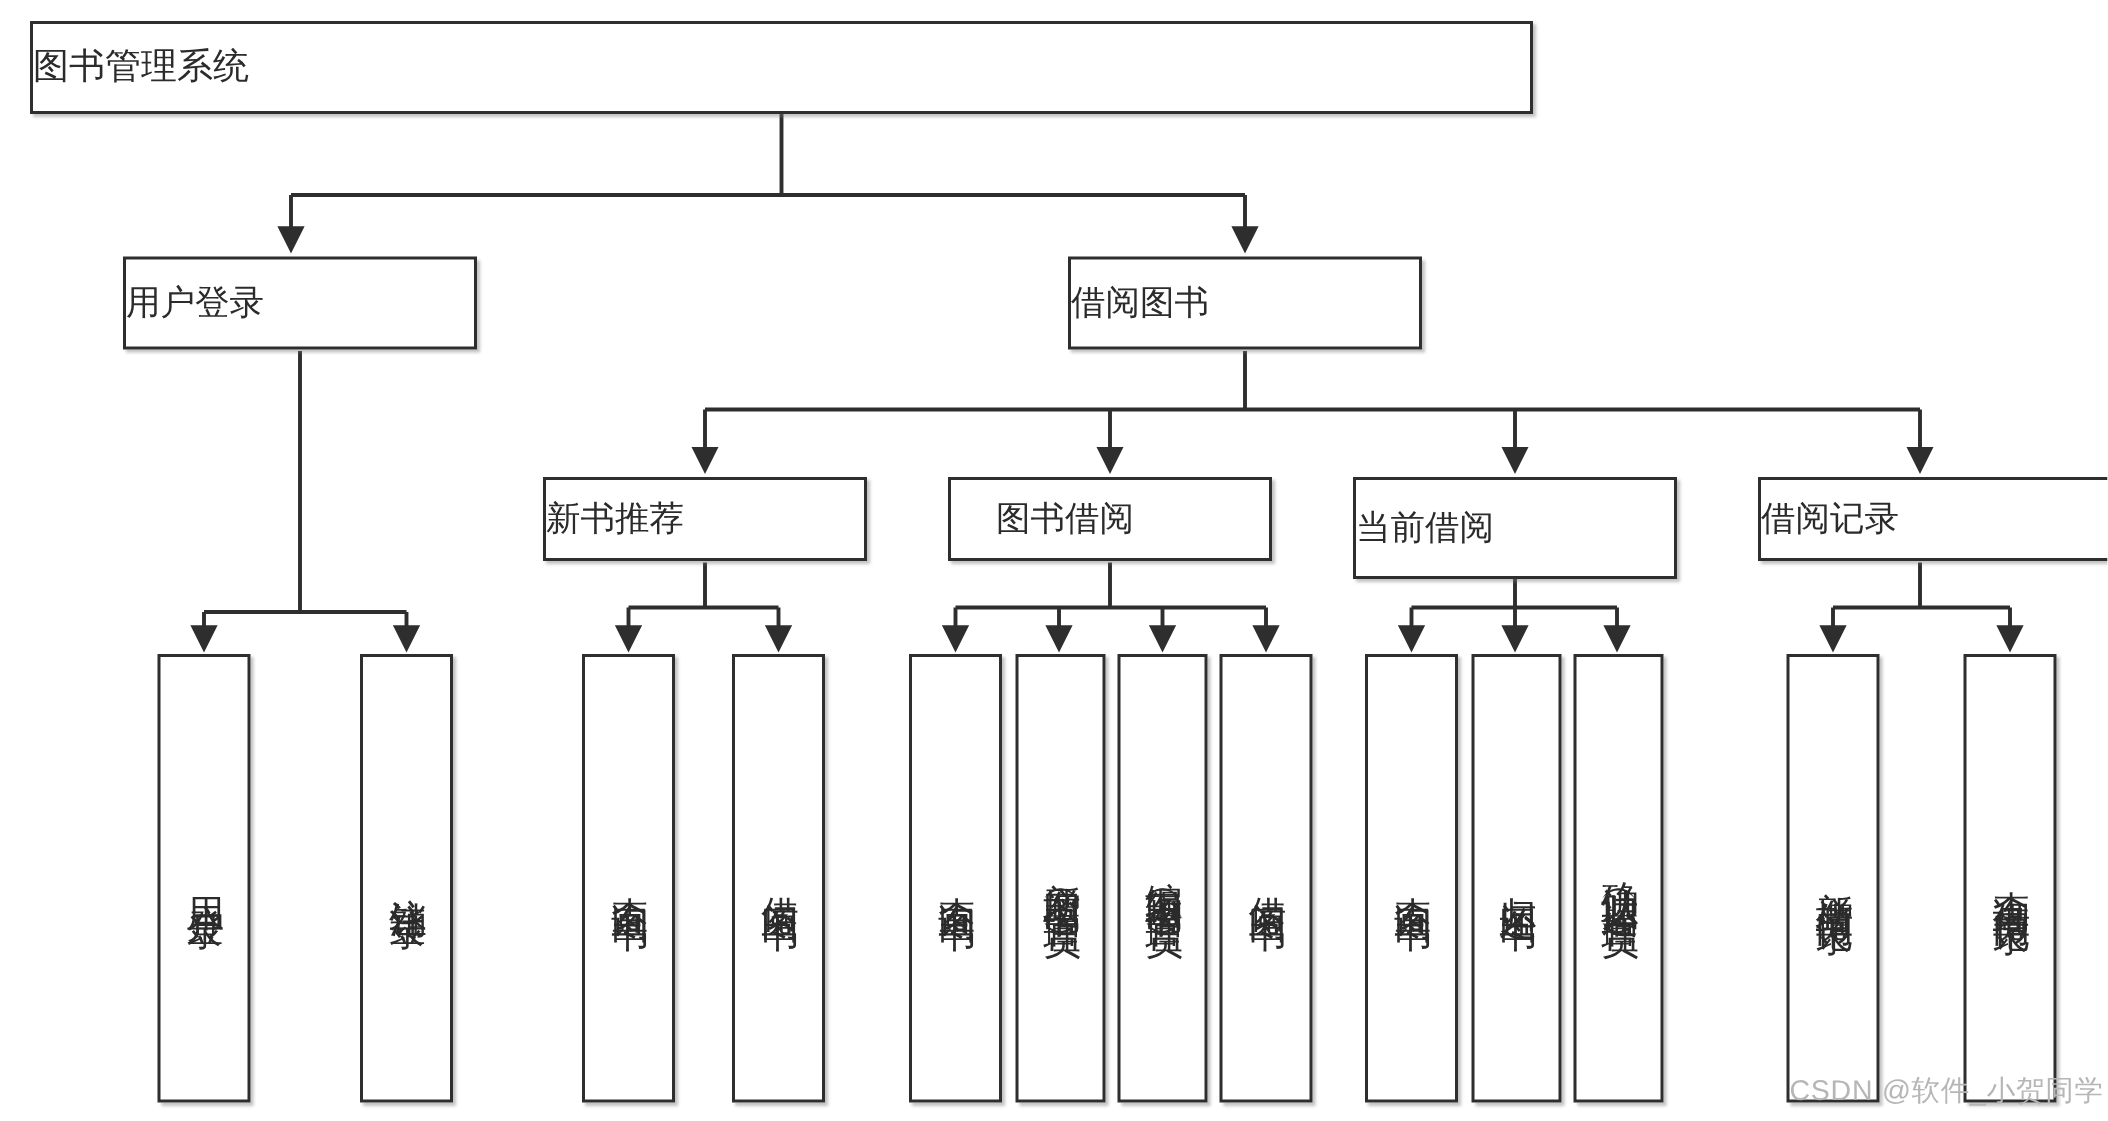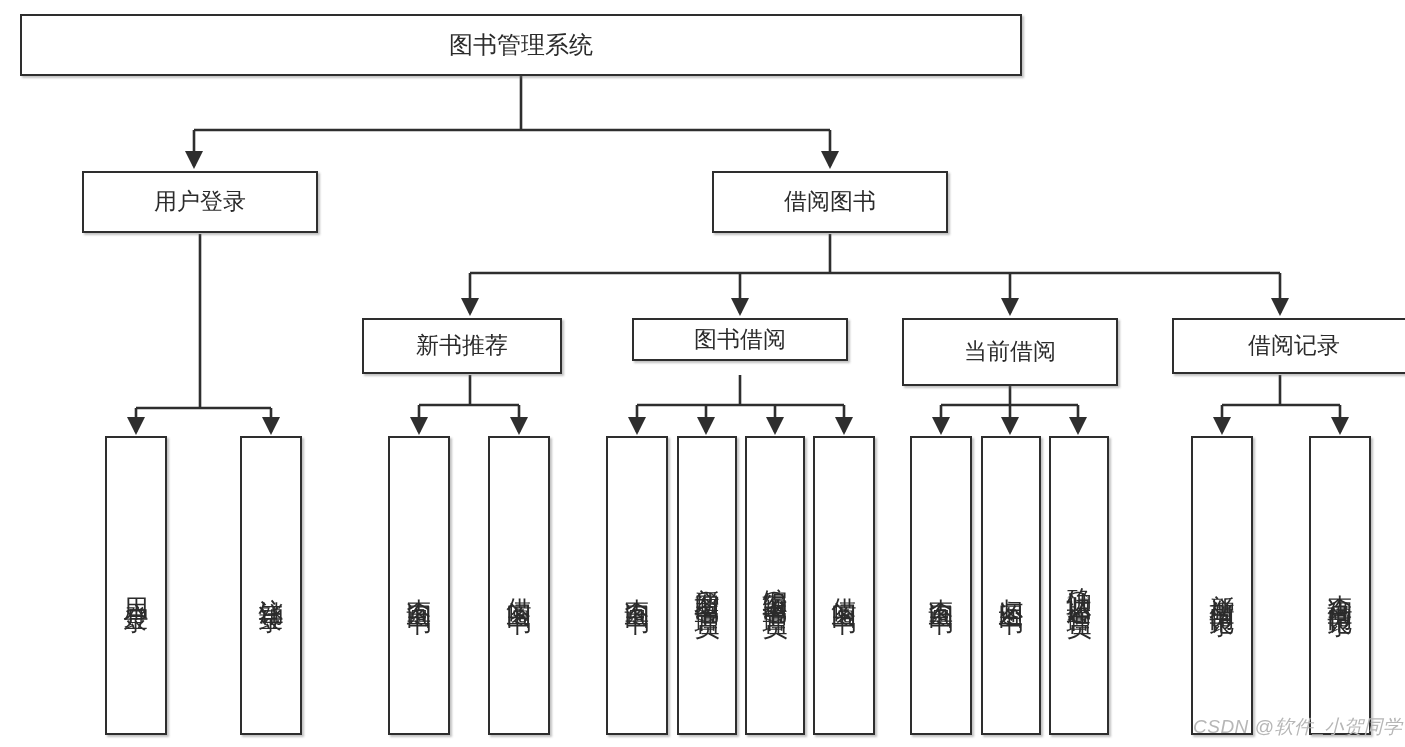--- a/index.html
+++ b/index.html
@@ -26,21 +26,21 @@
     pointer-events: none;
   }
   .node {
     position: absolute;
     box-sizing: border-box;
     background: #ffffff;
     border: 2px solid #2e2e2e;
     box-shadow: 2px 2px 2px rgba(120,120,120,0.45);
     display: flex;
     align-items: center;
-    justify-content: center;
+    justify-content: flex-start;
     color: #2b2b2b;
   }
   .node .label {
     text-align: center;
     line-height: 1.12;
     white-space: nowrap;
   }
   .node.horizontal .label {
     font-size: 23px;
   }
@@ -127,24 +127,24 @@
     <span class="label">图书管理系统</span>
   </div>
 
   <div class="node horizontal" style="left:82px; top:171px; width:236px; height:62px;">
     <span class="label">用户登录</span>
   </div>
   <div class="node horizontal" style="left:712px; top:171px; width:236px; height:62px;">
     <span class="label">借阅图书</span>
   </div>
 
-  <div class="node horizontal" style="left:362px; top:318px; width:200px; height:56px;">
+  <div class="node horizontal" style="left:362px; top:318px; width:216px; height:56px;">
     <span class="label">新书推荐</span>
   </div>
-  <div class="node horizontal" style="left:632px; top:318px; width:216px; height:43px;">
+  <div class="node horizontal" style="left:632px; top:318px; width:216px; height:56px;padding-left:30px;">
     <span class="label">图书借阅</span>
   </div>
   <div class="node horizontal" style="left:902px; top:318px; width:216px; height:68px;">
     <span class="label">当前借阅</span>
   </div>
   <div class="node horizontal" style="left:1172px; top:318px; width:244px; height:56px;">
     <span class="label">借阅记录</span>
   </div>
 
   <div class="node vertical" style="left:105px; top:436px; width:62px; height:299px;">
@@ -184,15 +184,15 @@
     <span class="label">确认归还（管理员）</span>
   </div>
 
   <div class="node vertical" style="left:1191px; top:436px; width:62px; height:299px;">
     <span class="label">新增借阅记录</span>
   </div>
   <div class="node vertical" style="left:1309px; top:436px; width:62px; height:299px;">
     <span class="label">查询借阅记录</span>
   </div>
 
-  <div class="watermark" style="left:1193px; top:714px;font-style:italic;">CSDN @软件_小贺同学</div>
+  <div class="watermark" style="left:1193px; top:714px;">CSDN @软件_小贺同学</div>
 
 </div>
 
 </body></html>

